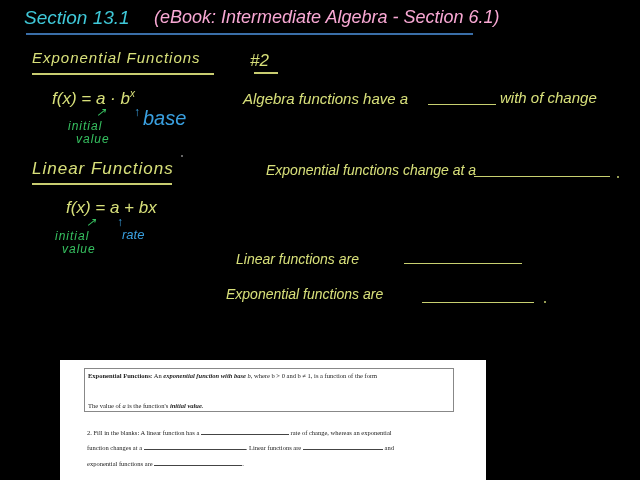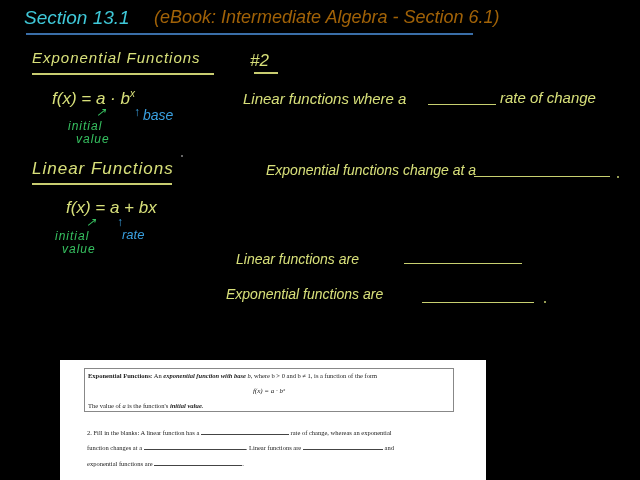--- a/index.html
+++ b/index.html
@@ -16,21 +16,21 @@
     }
     .hand {
       position: absolute;
       font-family: Liberation Sans, sans-serif;
       font-style: italic;
       white-space: nowrap;
       line-height: 1;
     }
     .yellow { color: #d8e07a; }
     .cyan { color: #3fc8d8; }
-    .red { color: #a16207; }
+    .red { color: #f9a8d4; }
     .green { color: #36c060; }
     .blue { color: #3aa0e0; }
 
     #title-line {
       position: absolute;
       left: 26px;
       top: 33px;
       width: 447px;
       height: 2px;
       background: #3a6ea8;
@@ -112,58 +112,57 @@
 <div class="hand red" style="left:154px; top:8px; font-size:18px;">(eBook: Intermediate Algebra - Section 6.1)</div>
 <div id="title-line"></div>
 
 <div class="hand yellow" style="left:32px; top:50px; font-size:15px; letter-spacing:1px;">Exponential Functions</div>
 <div class="underline-yellow" style="left:32px; top:73px; width:182px;"></div>
 <div class="hand yellow" style="left:52px; top:89px; font-size:17px;">
   <span>f(x) = a · b</span><sup style="font-size:10px;">x</sup>
 </div>
 <div class="hand green" style="left:96px; top:106px; font-size:12px;">↗</div>
 <div class="hand blue" style="left:134px; top:106px; font-size:12px;">↑</div>
-<div class="hand blue" style="left:143px; top:108px; font-size:14px;">base</div>
+<div class="hand blue" style="left:143px; top:108px; font-size:20px;">base</div>
 <div class="hand green" style="left:68px; top:120px; font-size:12px; letter-spacing:1px;">initial</div>
 <div class="hand green" style="left:76px; top:133px; font-size:12px; letter-spacing:1px;">value</div>
 
 <div class="hand yellow" style="left:32px; top:160px; font-size:17px; letter-spacing:1px;">Linear Functions</div>
 <div class="underline-yellow" style="left:32px; top:183px; width:140px;"></div>
 <div class="hand yellow" style="left:38px; top:199px; font-size:17px;margin-left:28px;">f(x) = a + bx</div>
 <div class="hand green" style="left:86px; top:216px; font-size:12px;">↗</div>
 <div class="hand blue" style="left:117px; top:216px; font-size:12px;">↑</div>
 <div class="hand blue" style="left:122px; top:228px; font-size:13px;">rate</div>
 <div class="hand green" style="left:55px; top:230px; font-size:12px; letter-spacing:1px;">initial</div>
 <div class="hand green" style="left:62px; top:243px; font-size:12px; letter-spacing:1px;">value</div>
 <div class="dot" style="left:181px; top:155px; background:#888;"></div>
 
 <div class="hand yellow" style="left:250px; top:52px; font-size:17px;">#2</div>
 <div class="underline-yellow" style="left:254px; top:72px; width:24px;"></div>
 
-<div class="hand yellow" style="left:243px; top:91px; font-size:15px;">Linear functions where a</div>
+<div class="hand yellow" style="left:243px; top:91px; font-size:15px;">Algebra functions have a</div>
 <div class="blank" style="left:428px; top:104px; width:68px;"></div>
-<div class="hand yellow" style="left:500px; top:90px; font-size:15px;">rate of change</div>
+<div class="hand yellow" style="left:500px; top:90px; font-size:15px;">with of change</div>
 
 <div class="hand yellow" style="left:238px; top:163px; font-size:14px;margin-left:28px;">Exponential functions change at a</div>
 <div class="blank" style="left:474px; top:176px; width:136px;"></div>
 <div class="dot" style="left:617px; top:176px;"></div>
 
 <div class="hand yellow" style="left:236px; top:252px; font-size:14px;">Linear functions are</div>
 <div class="blank" style="left:404px; top:263px; width:118px;"></div>
 
 <div class="hand yellow" style="left:226px; top:287px; font-size:14px;">Exponential functions are</div>
 <div class="blank" style="left:422px; top:302px; width:112px;"></div>
 <div class="dot" style="left:544px; top:301px;"></div>
 
 <div id="ebook-panel">
   <div id="def-box">
     <div id="def-line1">
       <b>Exponential Functions</b><span>: An </span><b><i>exponential function with base</i></b><i> b</i><span>, where b &gt; 0 and b ≠ 1, is a function of the form</span>
     </div>
-    <div id="def-formula">f(x) = a · bˣ</div>
     <div id="def-line3">
       <span>The value of </span><i>a</i><span> is the function's </span><b><i>initial value</i></b><span>.</span>
     </div>
   </div>
 
   <div class="q-line" style="top:68px;">
     <span>2. Fill in the blanks: A linear function has a</span>
     <span class="u" style="width:88px;"></span>
     <span>rate of change, whereas an exponential</span>
   </div>

